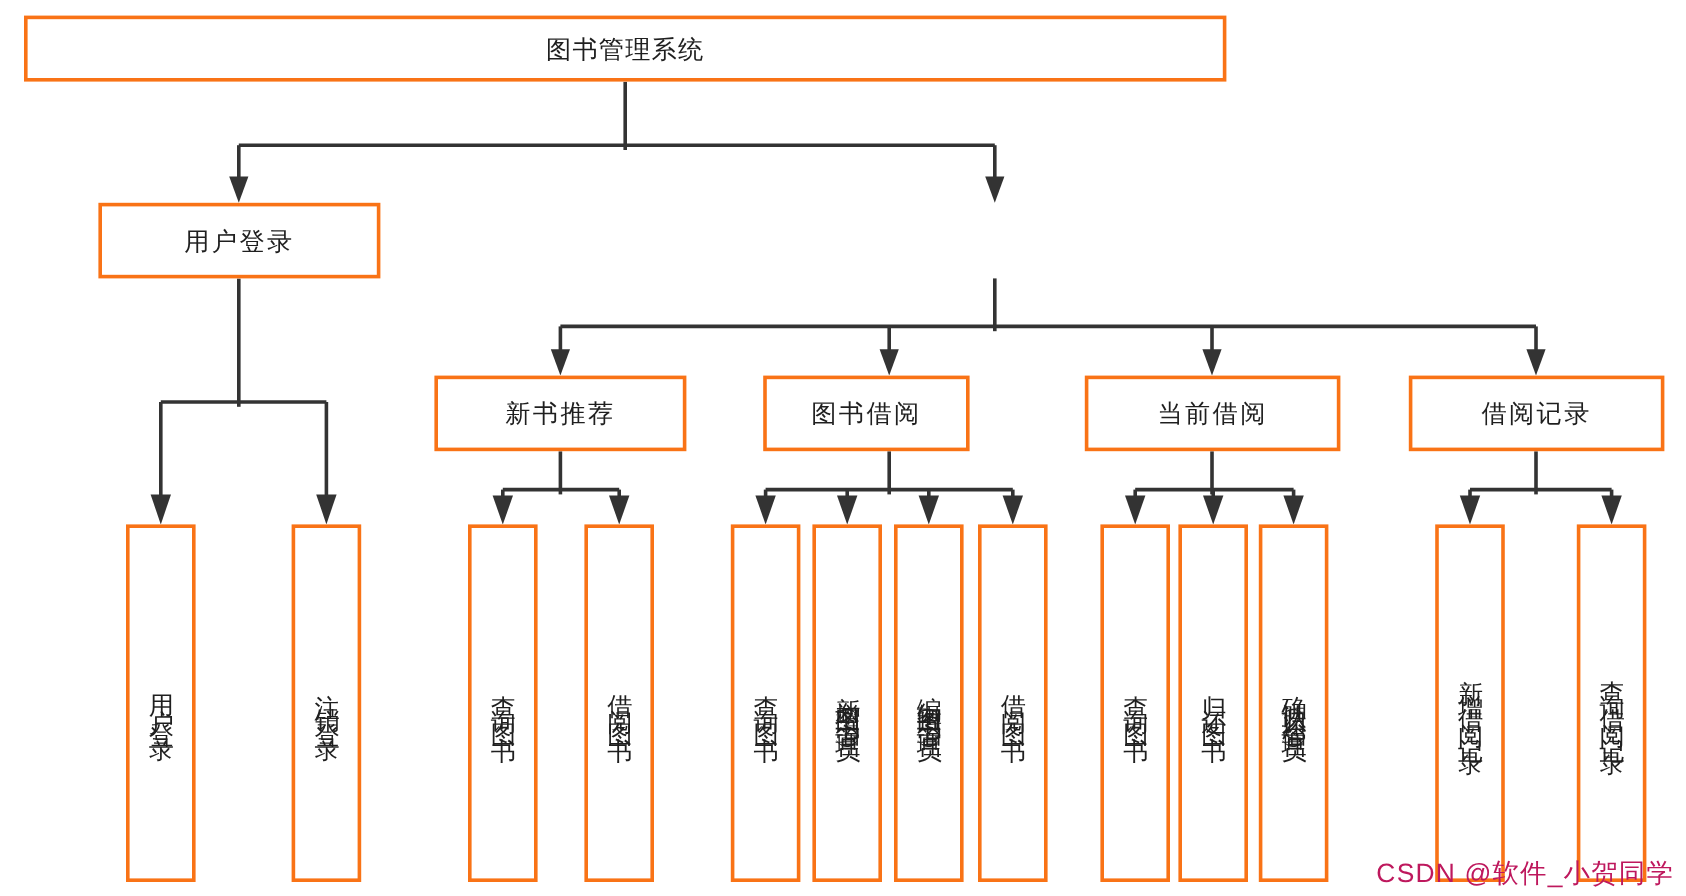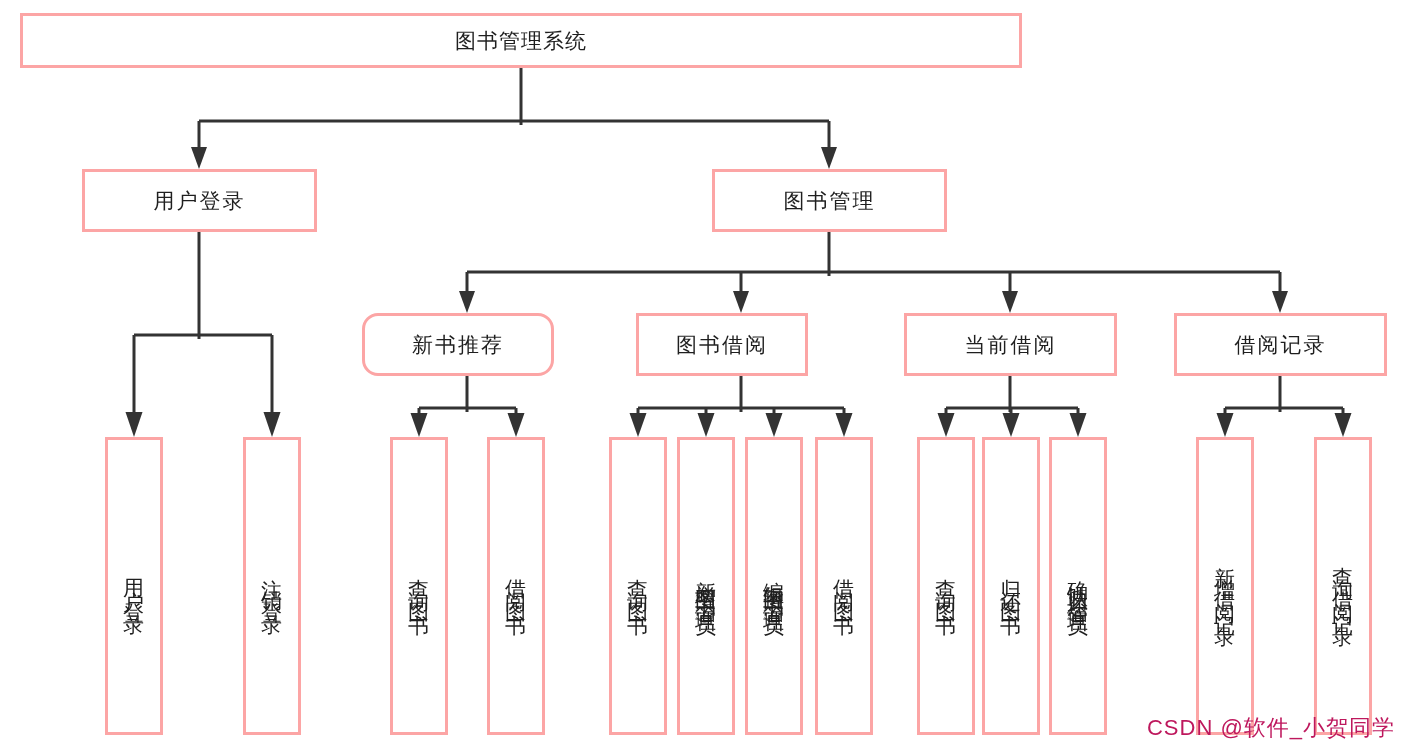--- a/index.html
+++ b/index.html
@@ -3,21 +3,21 @@
 <meta charset="utf-8">
 <title>图书管理系统</title>
 <style>
   html,body{margin:0;padding:0;background:#ffffff;}
   .canvas{
     position:relative;width:1405px;height:747px;background:#ffffff;overflow:hidden;
     font-family:"Liberation Sans","DejaVu Sans",sans-serif;color:#1f1f1f;
   }
   svg.wires{position:absolute;left:0;top:0;width:1405px;height:747px;}
   .box{
-    position:absolute;background:#ffffff;border:3px solid #fca5a5;box-sizing:border-box;
+    position:absolute;background:#ffffff;border:3px solid #f97316;box-sizing:border-box;
     display:flex;align-items:center;justify-content:center;text-align:center;
   }
   .root{left:20px;top:13px;width:1002px;height:55px;font-size:21px;letter-spacing:1px;}
   .n2{top:169px;height:63px;font-size:21px;letter-spacing:2px;}
   .n3{top:313px;height:63px;font-size:21px;letter-spacing:2px;}
   .leaf{top:437px;width:58px;height:298px;}
   .leaf span{
     writing-mode:vertical-rl;text-orientation:mixed;
     font-size:21px;line-height:1;letter-spacing:12px;
   }
@@ -108,25 +108,22 @@
     </g>
   </svg>
 
   <div class="box root">
     <span>图书管理系统</span>
   </div>
 
   <div class="box n2" style="left:82px;width:235px;">
     <span>用户登录</span>
   </div>
-  <div class="box n2" style="left:712px;width:235px;">
-    <span>图书管理</span>
-  </div>
 
-  <div class="box n3" style="left:362px;width:192px;border-radius:16px;">
+  <div class="box n3" style="left:362px;width:210px;">
     <span>新书推荐</span>
   </div>
   <div class="box n3" style="left:636px;width:172px;">
     <span>图书借阅</span>
   </div>
   <div class="box n3" style="left:1174px;width:213px;">
     <span>借阅记录</span>
   </div>
   <div class="box n3" style="left:904px;width:213px;">
     <span>当前借阅</span>

